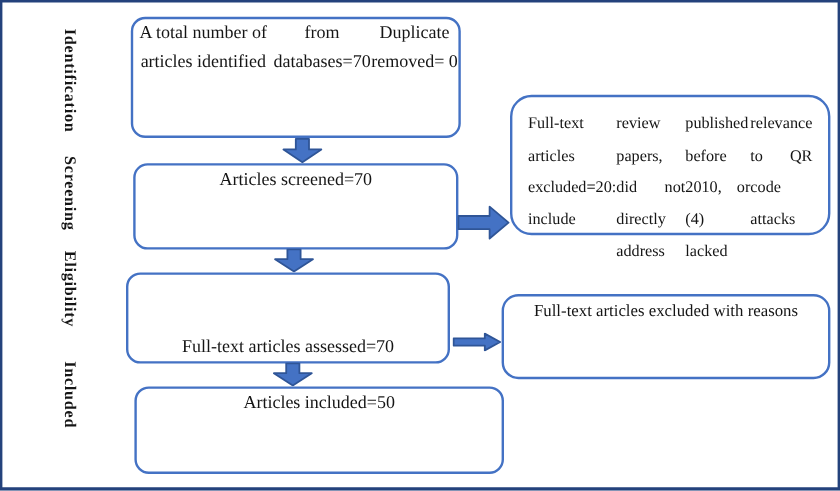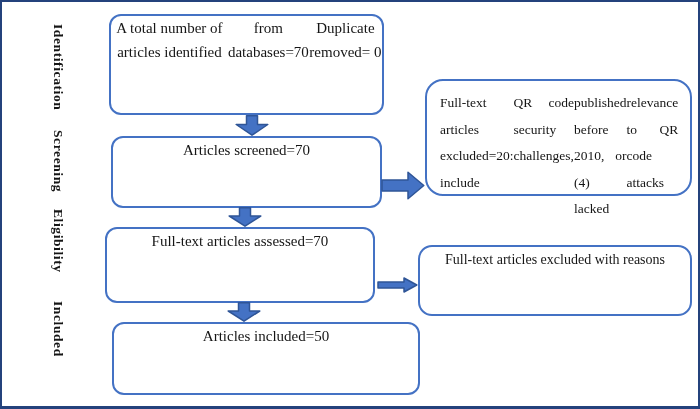--- a/index.html
+++ b/index.html
@@ -43,21 +43,21 @@
     flex-direction: row;
     justify-content: center;
     color: var(--text, #151515);
     font-size: 15px;
     text-align: center;
   }
   .box .line { line-height: 24px; }
 
   #box-identified { left: 107px; top: 12px;  width: 275px; height: 101px; }
   #box-screened   { left: 109px; top: 134px; width: 271px; height: 72px; justify-content: center;  }
-  #box-assessed   { left: 103px; top: 225px; width: 270px; height: 76px;  }
+  #box-assessed   { left: 103px; top: 225px; width: 270px; height: 76px; align-items: flex-end;  }
   #box-included   { left: 110px; top: 320px; width: 308px; height: 73px;  }
 
   #box-excluded-detail {
     left: 423px; top: 77px; width: 267px; height: 117px;
     border-radius: 18px;
     justify-content: flex-start;
     padding: 9px 13px 0 13px;
     font-size: 13.5px;
   }
   #box-excluded-detail .jline {
@@ -110,21 +110,21 @@
   <div class="box" id="box-assessed">
     <div class="line">Full-text articles assessed=70</div>
   </div>
 
   <div class="box" id="box-included">
     <div class="line">Articles included=50</div>
   </div>
 
   <div class="box" id="box-excluded-detail">
     <div class="jline">Full-text articles excluded=20: include</div>
-    <div class="jline">QR code security challenges,</div>
+    <div class="jline">review papers, did not directly address</div>
     <div class="jline">published before 2010, or (4) lacked</div>
     <div class="jline">relevance to QR code attacks</div>
   </div>
 
   <div class="box" id="box-excluded-reasons">
     <div class="line">Full-text articles excluded with reasons</div>
   </div>
 
   <svg class="arrow" id="arrow-down-1" viewBox="0 0 34 21" preserveAspectRatio="none">
     <polygon points="11.5,0.8 22.5,0.8 22.5,9.5 32.8,9.5 17,20.2 1.2,9.5 11.5,9.5"></polygon>

